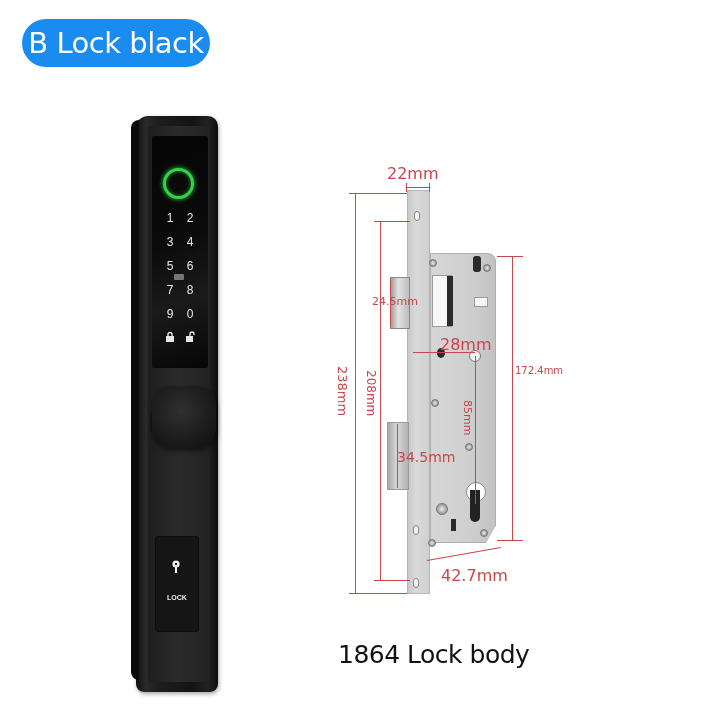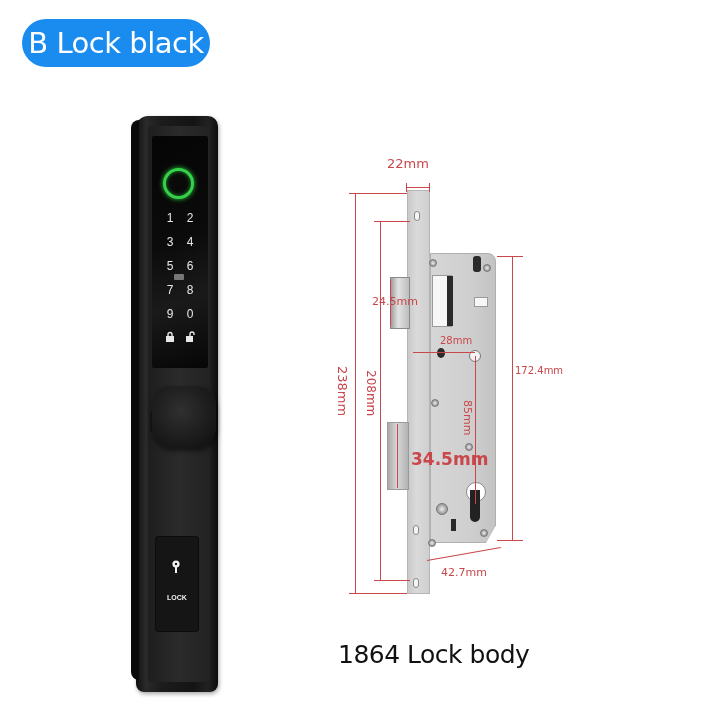--- a/index.html
+++ b/index.html
@@ -208,46 +208,46 @@
   <div class="hole" style="left:413px;top:525px;"></div>
   <div class="hole" style="left:413px;top:578px;"></div>
 
   <div class="cyl-top"></div>
   <div class="cyl-slot"></div>
   <div class="dark" style="left:451px;top:519px;width:5px;height:12px;"></div>
 
   <div class="dim" style="left:407px;top:187px;width:23px;height:1px;"></div>
   <div class="dim" style="left:406px;top:183px;width:1px;height:9px;"></div>
   <div class="dim" style="left:429px;top:183px;width:1px;height:9px;"></div>
-  <div class="dim-text" style="left:387px;top:156px;font-size:13px;">22mm</div>
+  <div class="dim-text" style="left:387px;top:164px;font-size:16px;">22mm</div>
 
   <div class="dim" style="left:349px;top:193px;width:58px;height:1px;"></div>
   <div class="dim" style="left:355px;top:193px;width:1px;height:401px;"></div>
   <div class="dim" style="left:349px;top:593px;width:58px;height:1px;"></div>
   <div class="dim-text vtext" style="left:350px;top:366px;font-size:13px;">238mm</div>
 
   <div class="dim" style="left:374px;top:221px;width:36px;height:1px;"></div>
   <div class="dim" style="left:380px;top:221px;width:1px;height:360px;"></div>
   <div class="dim" style="left:374px;top:580px;width:36px;height:1px;"></div>
   <div class="dim-text vtext" style="left:378px;top:370px;font-size:12px;">208mm</div>
 
   <div class="dim" style="left:390px;top:280px;width:1px;height:46px;"></div>
   <div class="dim-text" style="left:372px;top:295px;font-size:11px;">24.5mm</div>
 
   <div class="dim" style="left:413px;top:352px;width:62px;height:1px;"></div>
-  <div class="dim-text" style="left:440px;top:335px;font-size:10px;">28mm</div>
+  <div class="dim-text" style="left:440px;top:335px;font-size:16px;">28mm</div>
 
   <div class="dim" style="left:475px;top:356px;width:1px;height:148px;"></div>
   <div class="dim-text vtext" style="left:474px;top:400px;font-size:11px;">85mm</div>
 
   <div class="dim" style="left:397px;top:424px;width:1px;height:64px;"></div>
-  <div class="dim-text" style="left:411px;top:449px;font-size:17px;font-weight:bold;">34.5mm</div>
+  <div class="dim-text" style="left:397px;top:449px;font-size:14px;">34.5mm</div>
 
   <div class="dim" style="left:497px;top:256px;width:26px;height:1px;"></div>
   <div class="dim" style="left:512px;top:256px;width:1px;height:284px;"></div>
   <div class="dim" style="left:497px;top:540px;width:26px;height:1px;"></div>
   <div class="dim-text" style="left:515px;top:365px;font-size:10px;">172.4mm</div>
 
   <div class="dim" style="left:427px;top:560px;width:75px;height:1px;transform:rotate(-10deg);transform-origin:left center;"></div>
-  <div class="dim-text" style="left:441px;top:566px;font-size:11px;">42.7mm</div>
+  <div class="dim-text" style="left:441px;top:566px;font-size:16px;">42.7mm</div>
 </div>
 
 <div class="caption">1864 Lock body</div>
 
 </body></html>

